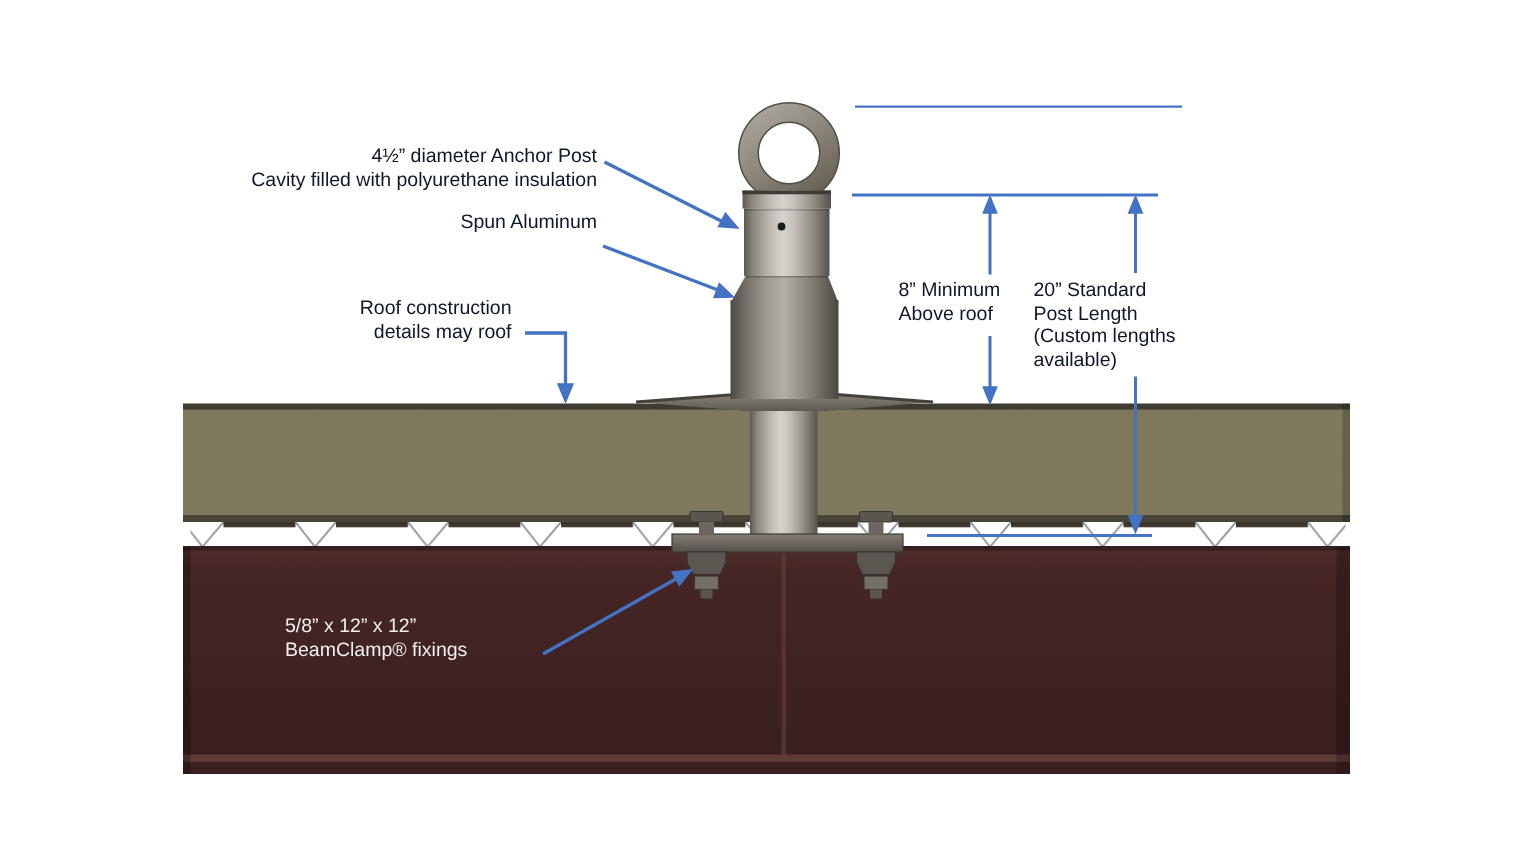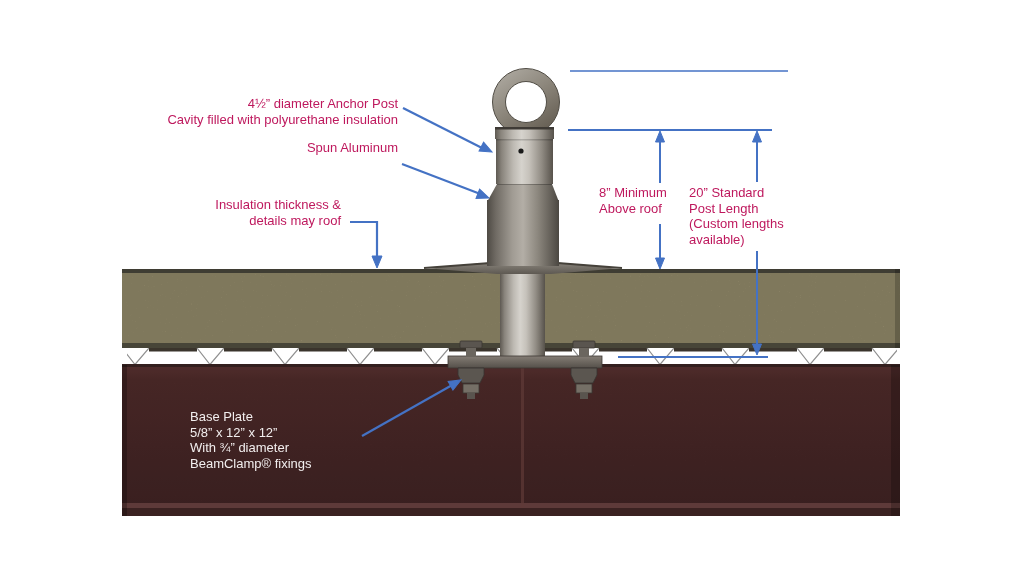--- a/index.html
+++ b/index.html
@@ -1,19 +1,19 @@
 <!DOCTYPE html>
 <html><head>
 <meta charset="utf-8">
 <style>
   html,body{margin:0;padding:0;background:#ffffff;}
   body{width:1024px;height:576px;position:relative;overflow:hidden;
        font-family:"Liberation Sans", sans-serif;}
   .stage{position:absolute;left:0;top:0;width:1024px;height:576px;}
-  .label{position:absolute;font-size:13px;line-height:15.5px;color:#be185d;}
+  .label{position:absolute;font-size:13px;line-height:15.5px;color:#0f172a;}
   .label.right{text-align:right;}
   .label.center{text-align:left;}
   .label.white{color:#f2eeee;}
 </style>
 </head>
 <body>
 
 <svg class="stage" viewBox="0 0 1024 576" aria-hidden="true">
   <defs>
     <linearGradient id="postGrad" x1="0" y1="0" x2="1" y2="0">
@@ -174,34 +174,32 @@
 <div class="label right" style="left:98px;top:96px;width:300px;">
   <div>4½” diameter Anchor Post</div>
   <div>Cavity filled with polyurethane insulation</div>
 </div>
 
 <div class="label right" style="left:198px;top:140px;width:200px;">
   <div>Spun Aluminum</div>
 </div>
 
 <div class="label right" style="left:141px;top:197px;width:200px;">
-  <div>Insulation thickness &amp;</div>
+  <div>Roof construction</div>
   <div>details may roof</div>
 </div>
 
 <div class="label center" style="left:599px;top:185px;width:120px;">
   <div>8” Minimum</div>
   <div>Above roof</div>
 </div>
 
 <div class="label center" style="left:689px;top:185px;width:136px;">
   <div>20” Standard</div>
   <div>Post Length</div>
   <div>(Custom lengths</div>
   <div>available)</div>
 </div>
 
 <div class="label center white" style="left:190px;top:409px;width:224px;">
-  <div>Base Plate</div>
   <div>5/8” x 12” x 12”</div>
-  <div>With ¾” diameter</div>
   <div>BeamClamp® fixings</div>
 </div>
 
 </body></html>

